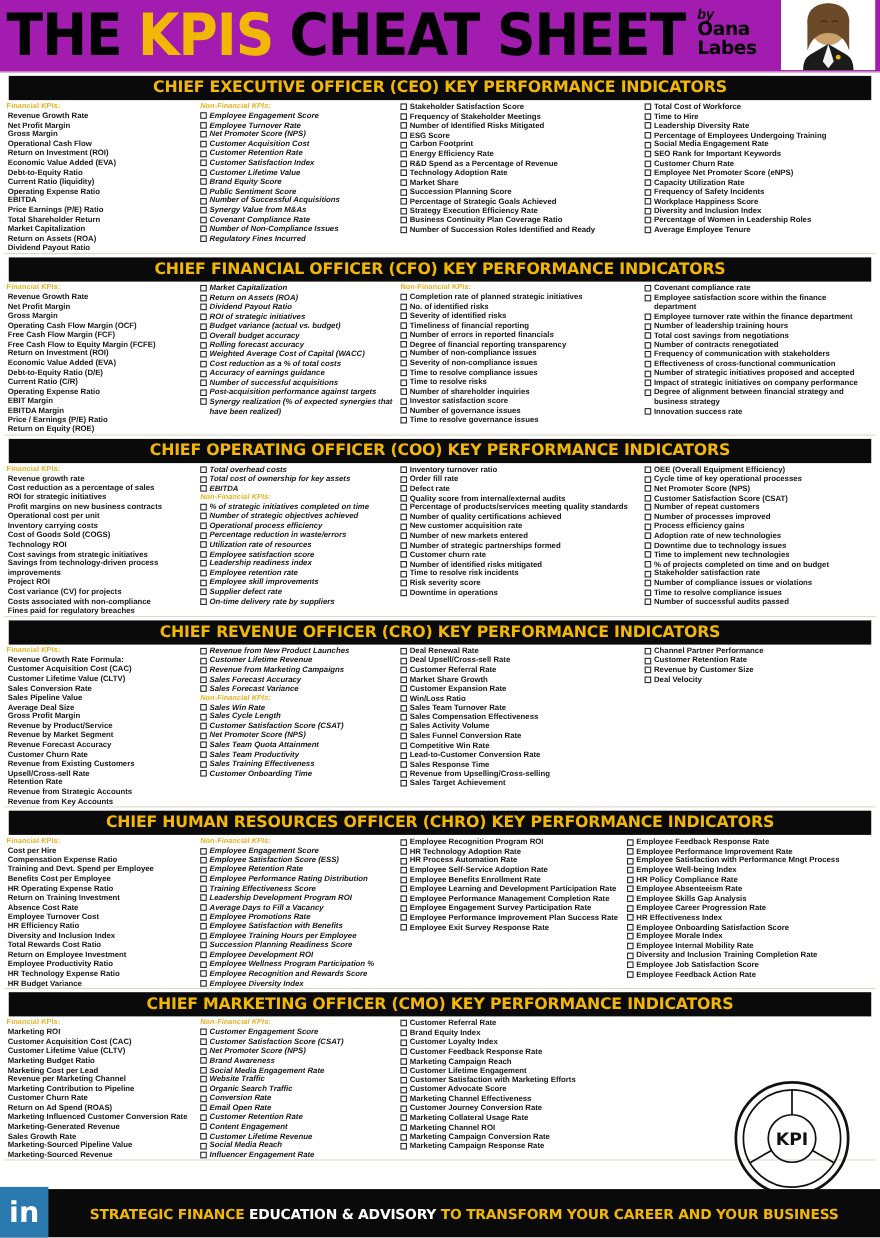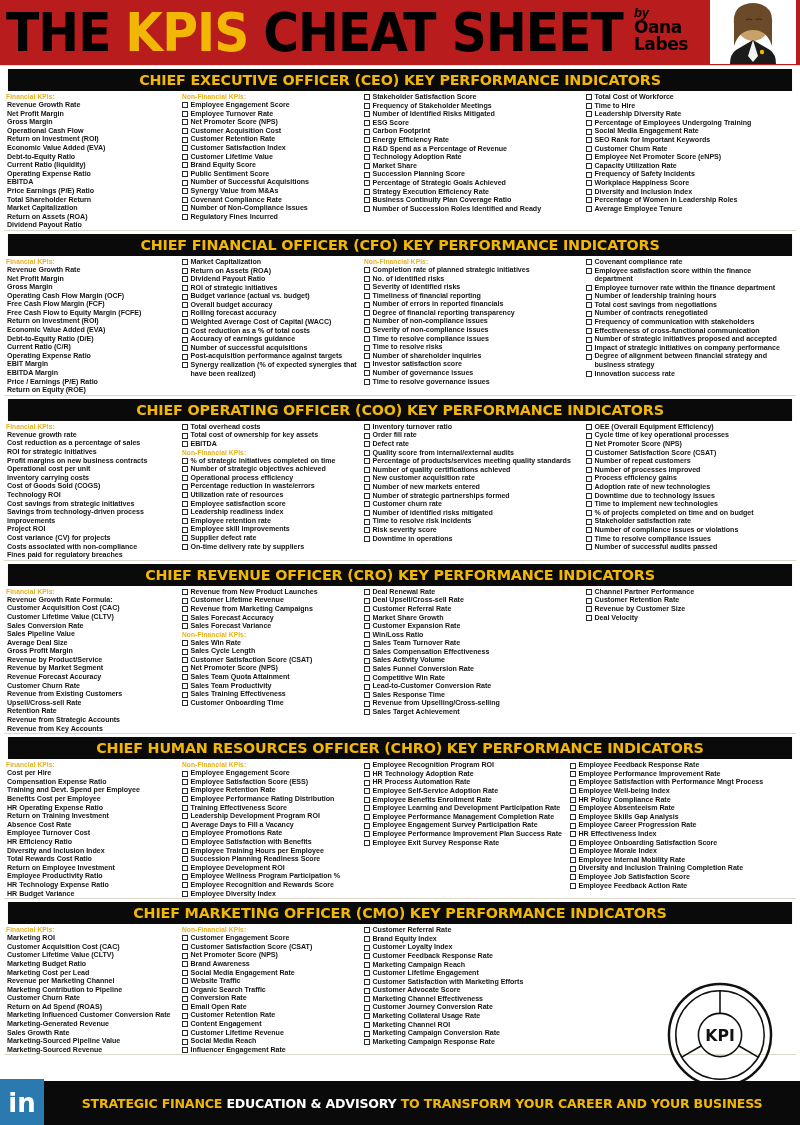--- a/index.html
+++ b/index.html
@@ -7,21 +7,21 @@
   body {
     width:800px; height:1125px;
     background:#ffffff;
     font-family:"Liberation Sans", sans-serif;
     overflow:hidden;
   }
   .page { width:800px; height:1125px; position:relative; background:#fff; }
 
   
   .header {
-    height:66px; position:relative; background:#b91c1c;
+    height:66px; position:relative; background:#a21caf;
     padding:0 6px; display:flex; align-items:center;
     border-bottom:1px solid #e6e2d8;
   }
   .title {
     font-family:"DejaVu Sans", sans-serif;
     font-weight:bold; font-size:53px; line-height:56px;
     letter-spacing:-1px; color:#000;
     white-space:nowrap; transform:scaleX(0.92); transform-origin:left center;
     display:flex; align-items:center; gap:16px;
   }
@@ -46,21 +46,21 @@
     padding:3px 0 3px 0;
     margin:3px 4px 2px 4px;
     transform:scaleX(0.99);
   }
 
   
   .section { padding:0 6px; }
   .cols { display:flex; align-items:flex-start; }
   .col { padding-right:6px; }
   .c1 { width:176px; }
-  .c2 { width:182px; }
+  .c2 { width:182px;font-style:italic; }
   .c3 { width:222px; }
   .c4 { width:206px; }
 
   .grouphead {
     color:#e8b020; font-weight:bold; font-size:6.6px;
     letter-spacing:0.1px; margin:0 0 1px 0;
     font-family:"Liberation Sans", sans-serif;
   }
   .kpi-list { list-style:none; margin:0; padding:0; }
   .kpi {

